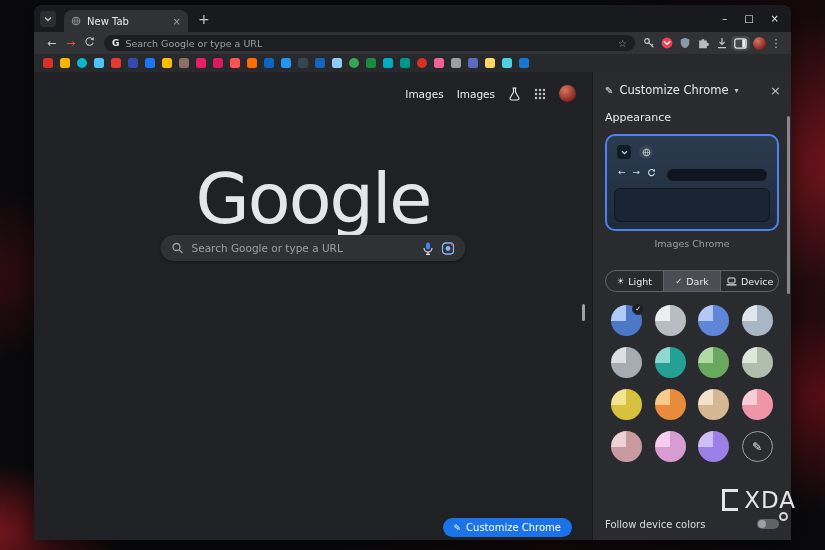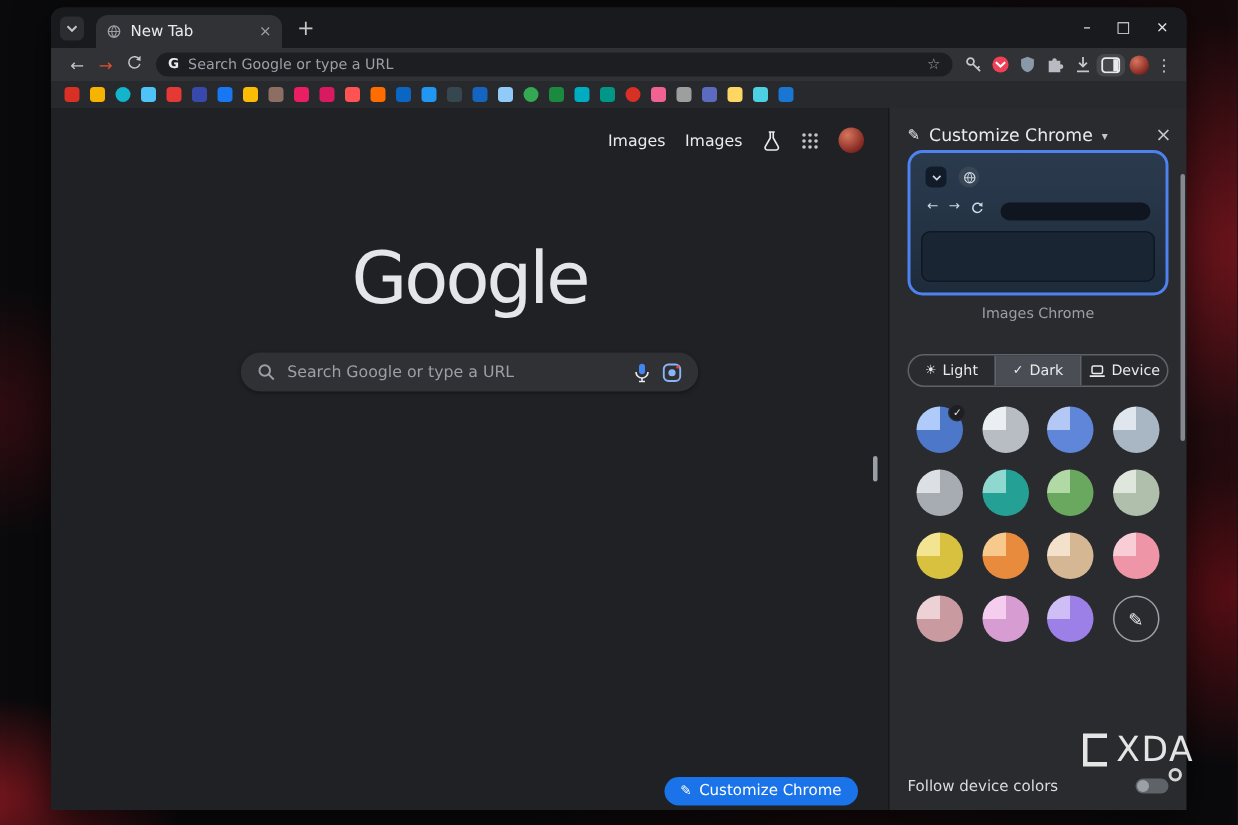--- a/index.html
+++ b/index.html
@@ -59,21 +59,21 @@
   .bookmarks{ height:18px; background:#28292c; display:flex; align-items:center; gap:7px;
               padding:0 9px; flex:none;}
   .bm{ width:10px; height:10px; border-radius:2.5px; flex:none; cursor:pointer;}
   
   .content{ flex:1; display:flex; min-height:0;}
   .ntp{ flex:1; background:#202124; position:relative;}
   .ntp-top{ position:absolute; top:13px; right:16px; display:flex; align-items:center; gap:13px;}
   .ntp-link{ font-size:10.5px; color:#e8eaed; cursor:pointer;}
   .ntp-ic{ display:flex; cursor:pointer;}
   .logo{ position:absolute; top:86px; left:0; right:0; text-align:center;
-         font-size:48px; font-weight:500; letter-spacing:-2px; color:#e4e6e9;}
+         font-size:70px; font-weight:500; letter-spacing:-2px; color:#e4e6e9;}
   .searchbox{ position:absolute; top:163px; left:50%; transform:translateX(-50%);
          width:305px; height:26px; border-radius:13px; background:#303134;
          display:flex; align-items:center; gap:8px; padding:0 11px;
          box-shadow:0 1px 3px rgba(0,0,0,.4); cursor:text;}
   .searchbox input{ flex:1; background:transparent; border:none; outline:none;
          font-family:inherit; font-size:10.5px; color:#e8eaed;}
   .resize-handle{ position:absolute; right:7px; top:232px; width:3px; height:17px;
          border-radius:2px; background:#9aa0a6; cursor:col-resize;}
   .customize-pill{ position:absolute; right:20px; bottom:3px; height:19px; border-radius:10px;
          background:#1a73e8; color:#fff; font-size:10px; display:flex; align-items:center;
@@ -308,20 +308,21 @@
     </div>
 
     <aside class="panel">
       <div class="p-header">
         <span class="ph-pencil">✎</span>
         <span class="ph-title">Customize Chrome</span>
         <span class="ph-caret">▾</span>
         <span class="ph-close">×</span>
       </div>
 
+      <div class="p-section">Appearance</div>
 
       <div class="preview">
         <div class="pv-chip">
           <svg width="7" height="5" viewBox="0 0 8 6">
               <path d="M1 1.5 L4 4.5 L7 1.5" fill="none" stroke="#cfd8e3" stroke-width="1.3"></path>
             </svg>
         </div>
         <div class="pv-tab">
           <svg width="9" height="9" viewBox="0 0 10 10">
               <circle cx="5" cy="5" r="3.8" fill="none" stroke="#cfd8e3" stroke-width="0.9"></circle>

